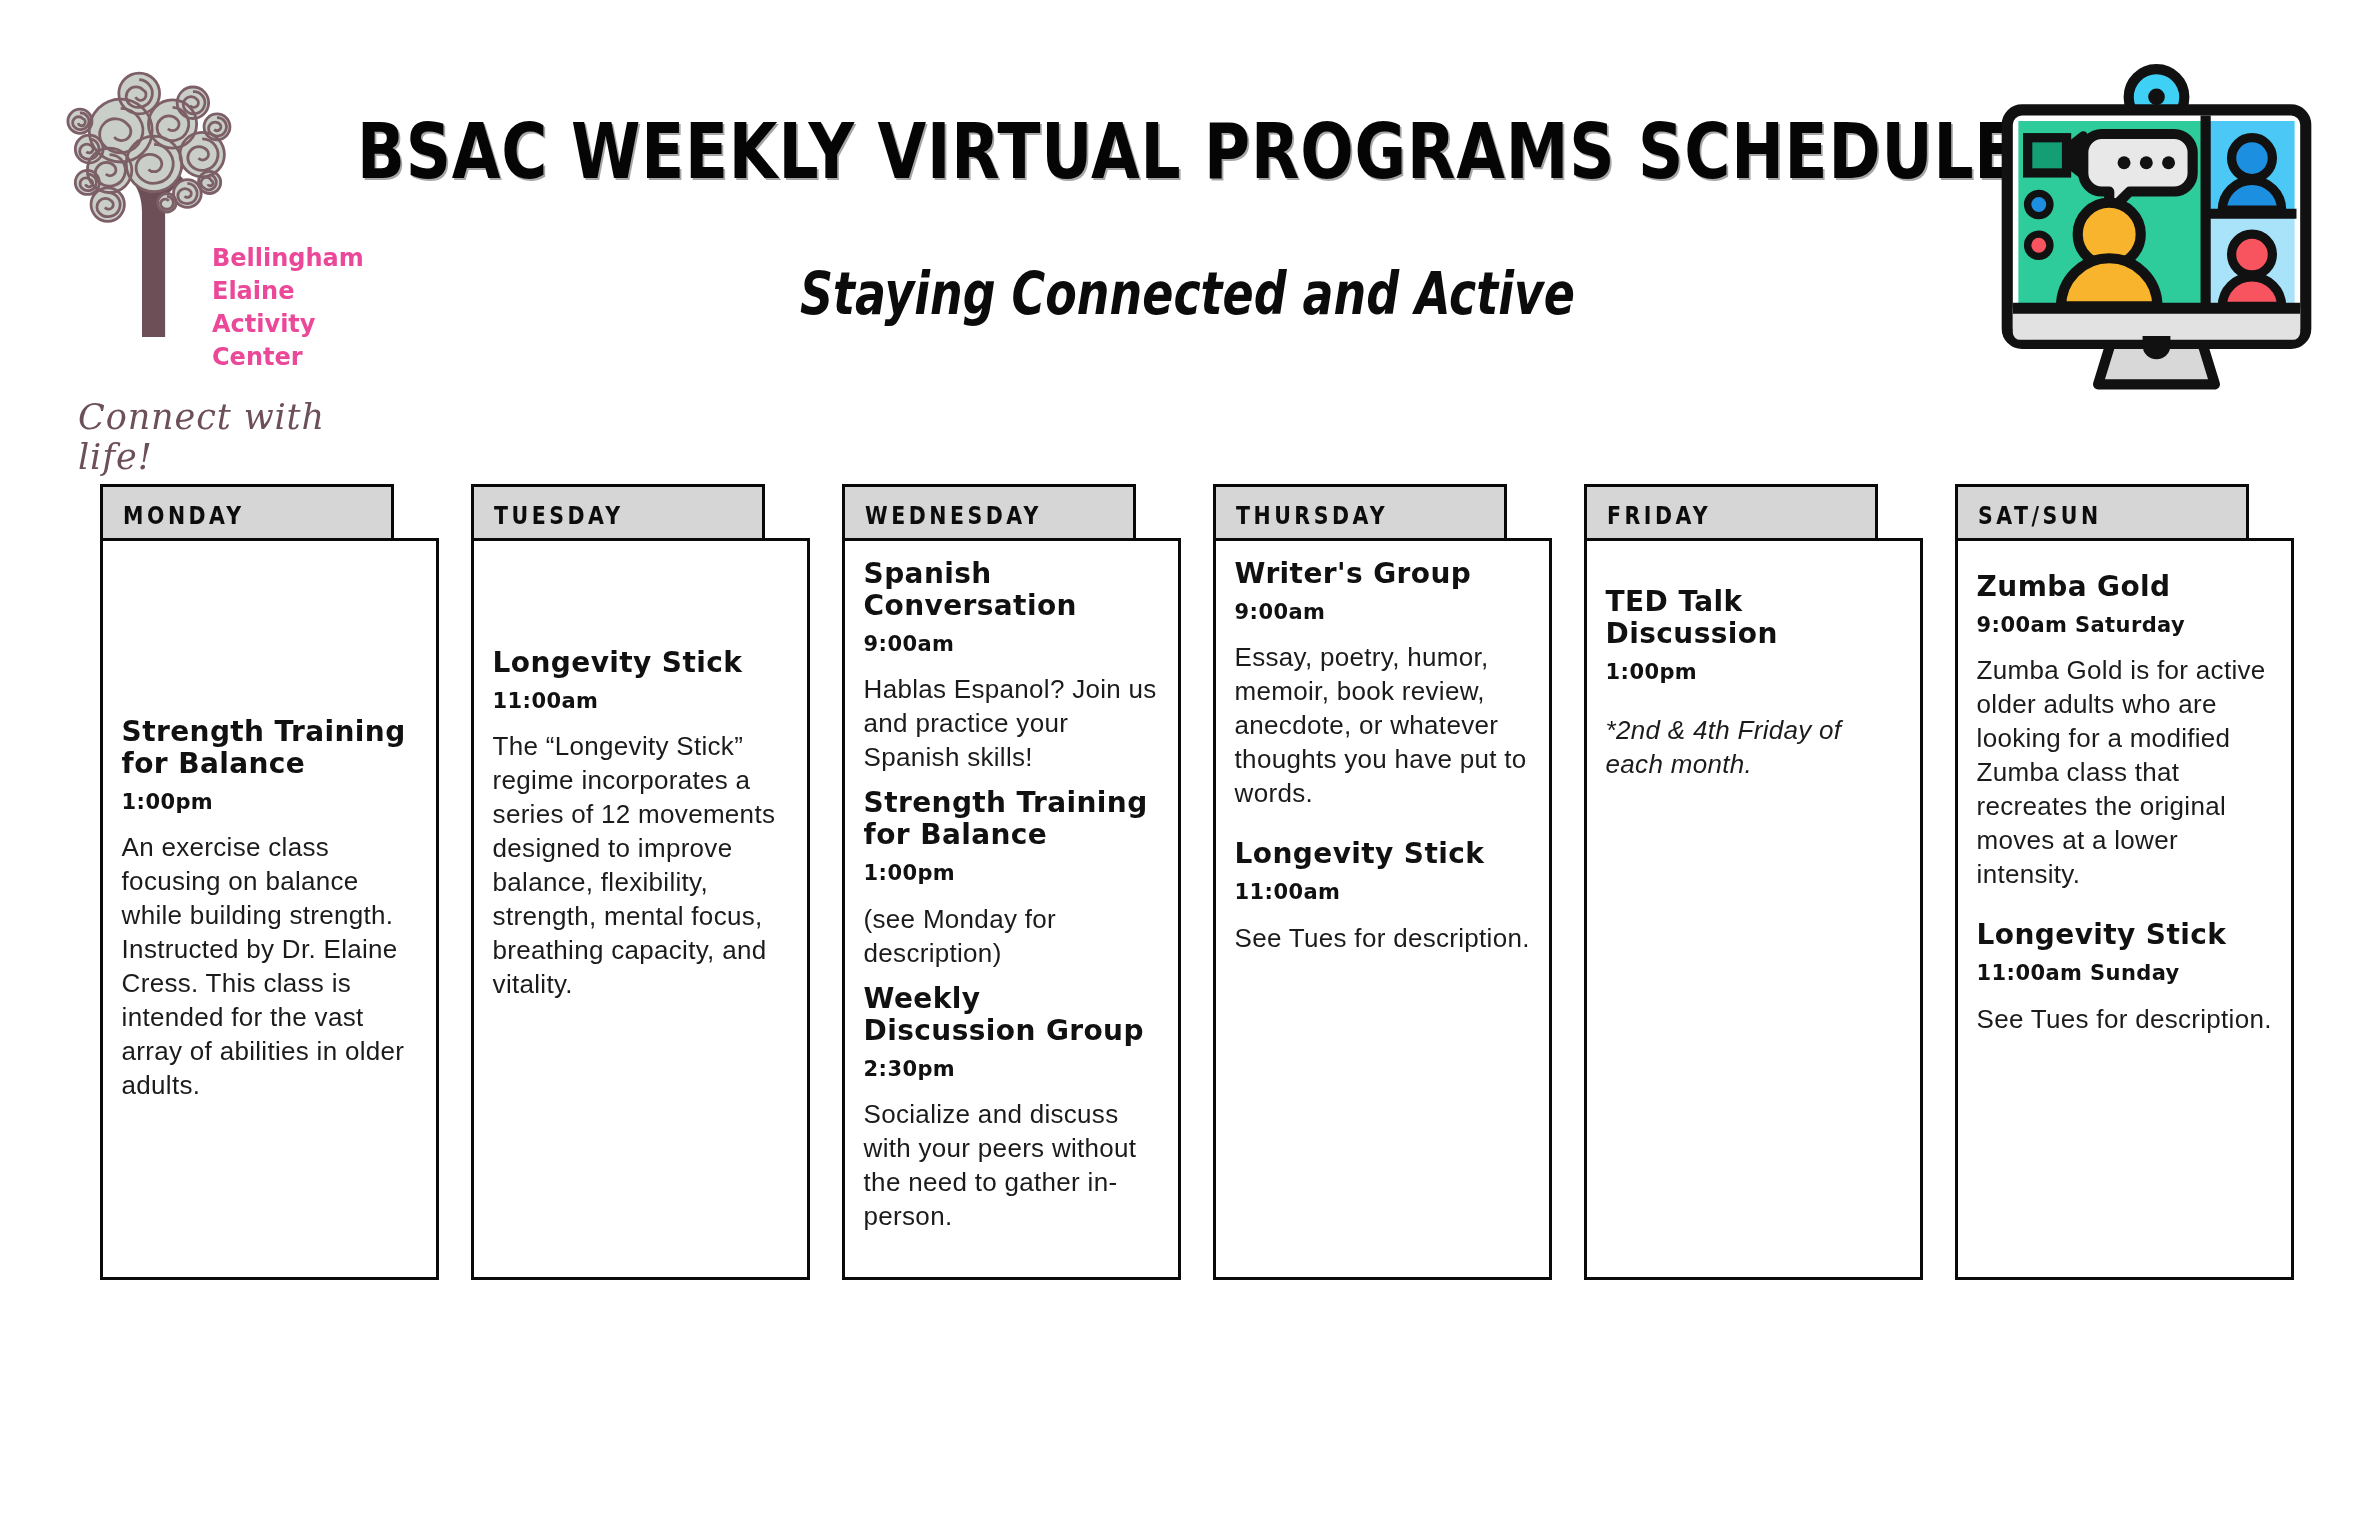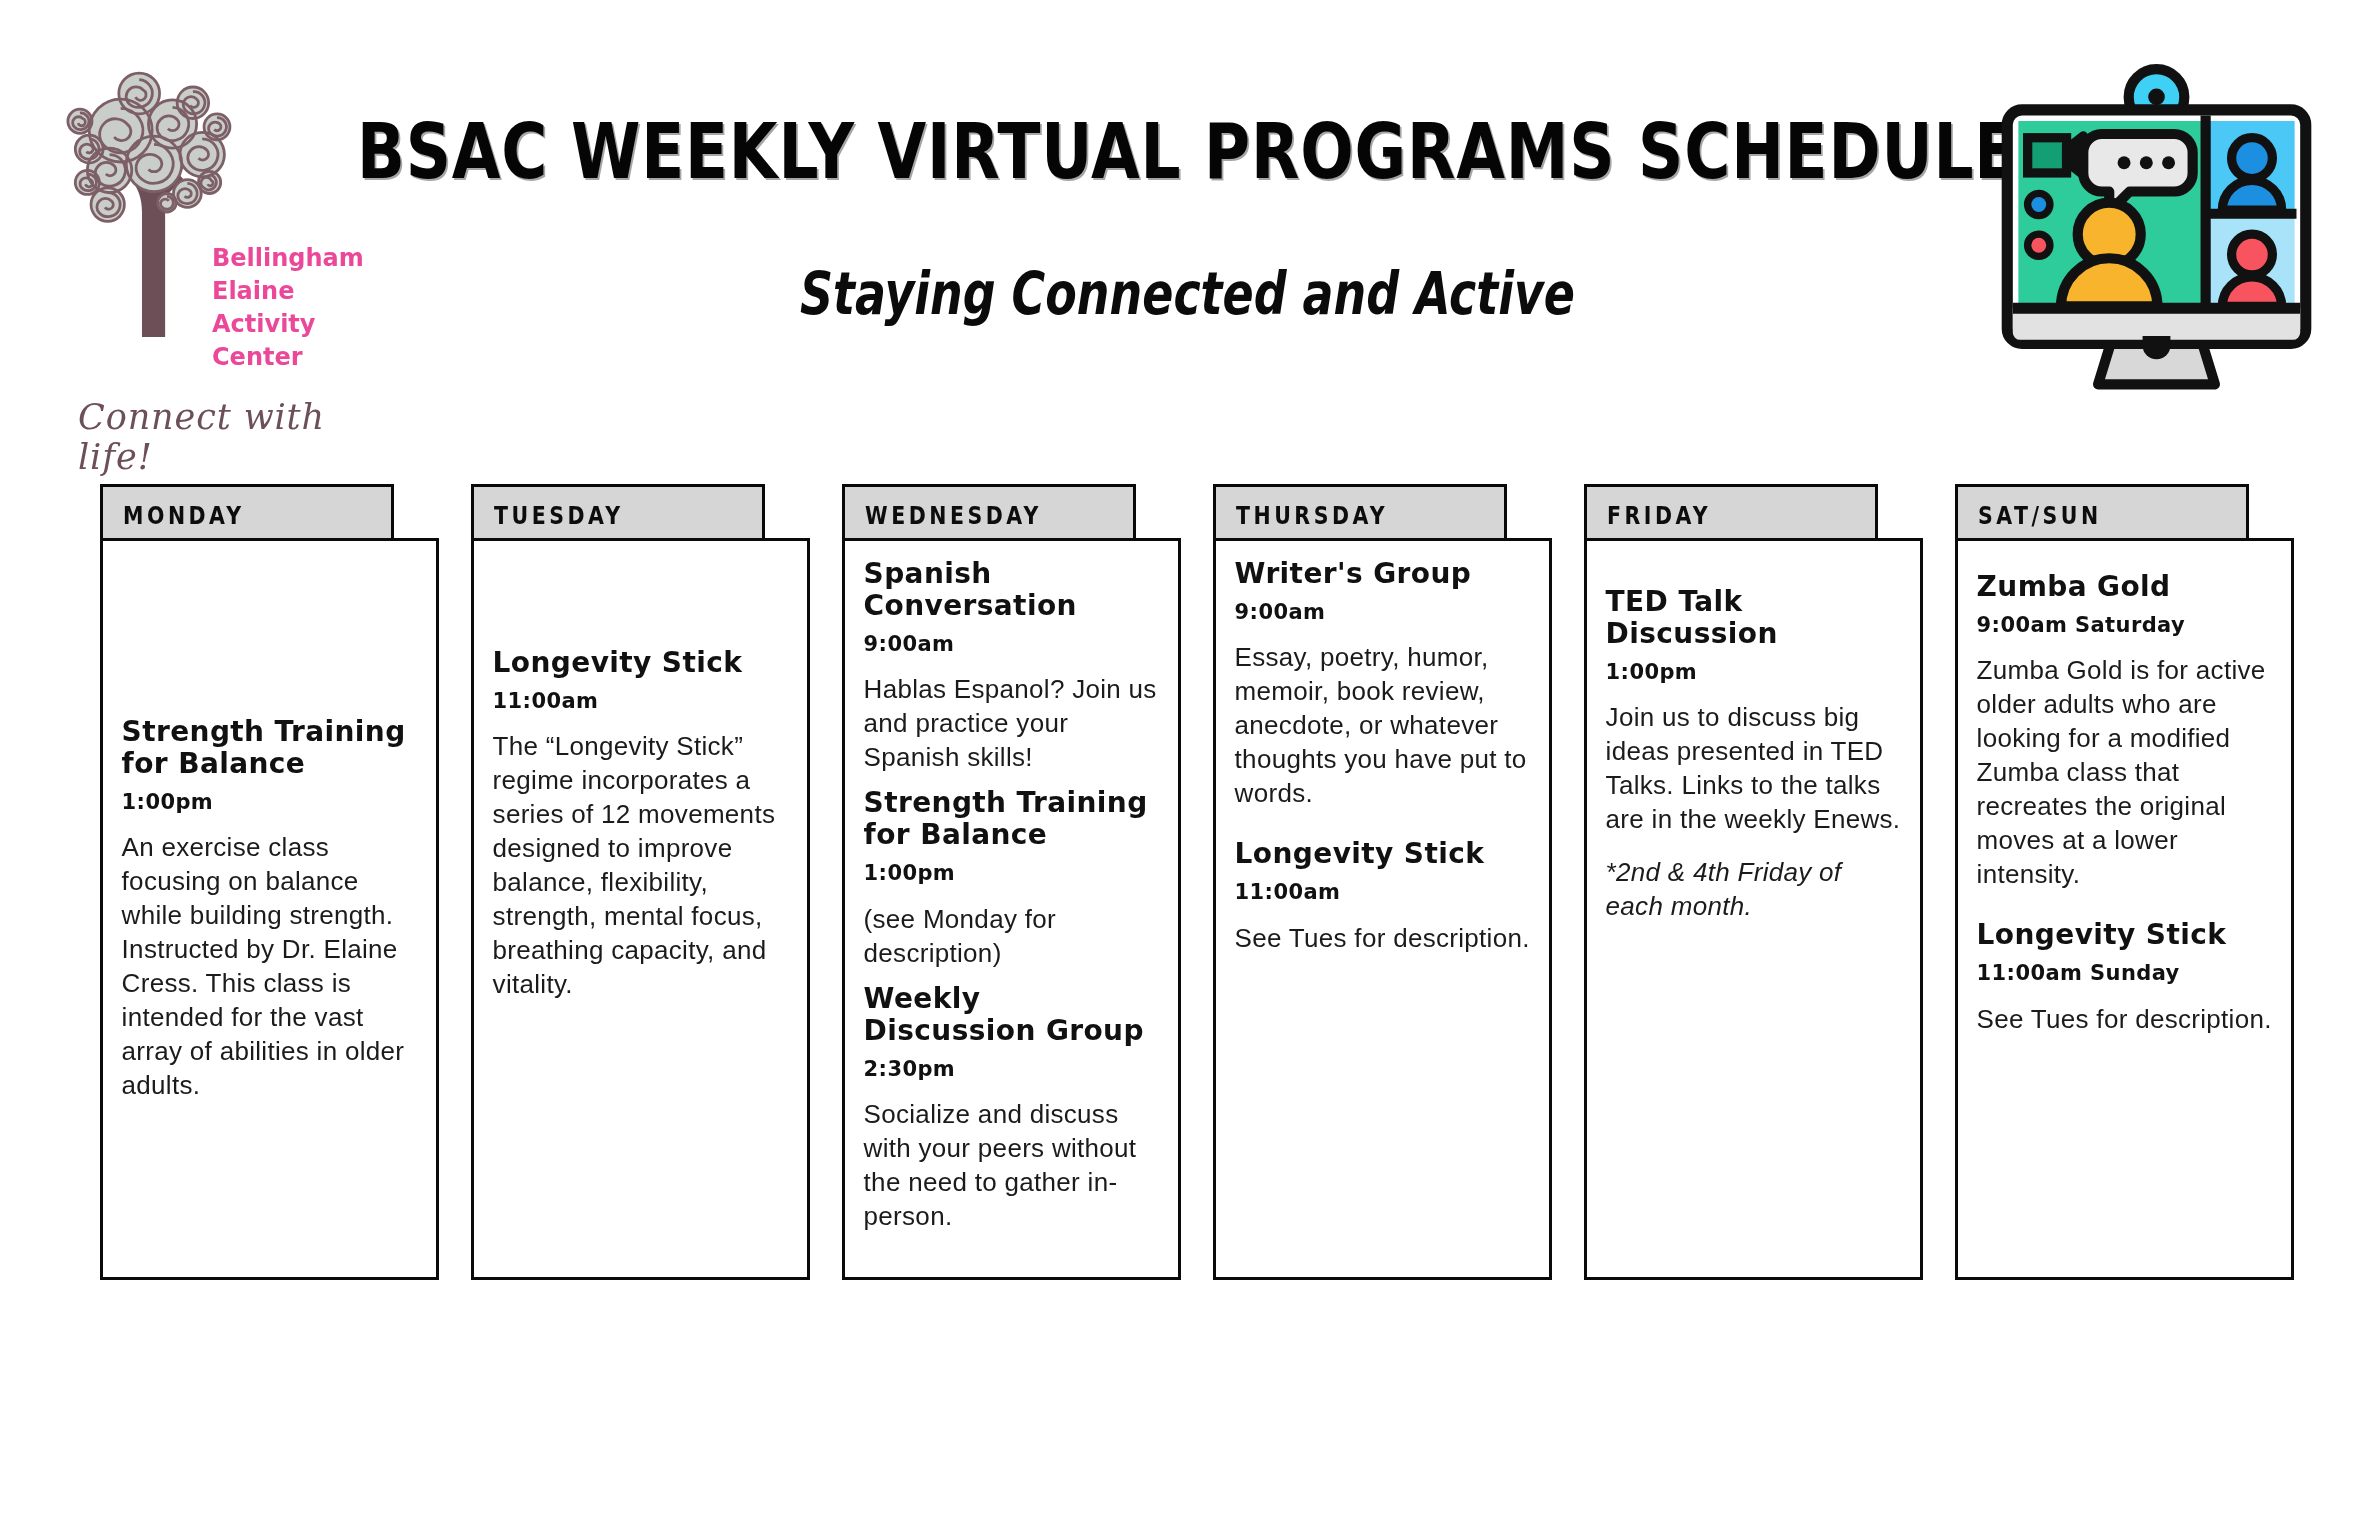--- a/index.html
+++ b/index.html
@@ -394,21 +394,20 @@
     <div class="day-col" style="left: 1484px;">
       <div class="day-tab">
         <div class="day-tab-label">FRIDAY</div>
       </div>
       <div class="day-body">
         <div class="day-inner">
           <div class="spacer-md"></div>
           <div class="blk">
             <div class="blk-title">TED Talk Discussion</div>
             <div class="blk-time">1:00pm</div>
-            <div class="blk-desc">Join us to discuss big ideas presented in TED Talks. Links to the talks are in the weekly Enews.</div>
           </div>
           <div class="spacer-sm"></div>
           <div class="blk">
             <div class="blk-desc italic">*2nd &amp; 4th Friday of each month.</div>
           </div>
         </div>
       </div>
     </div>
     <div class="day-col" style="left: 1855px;">
       <div class="day-tab">

